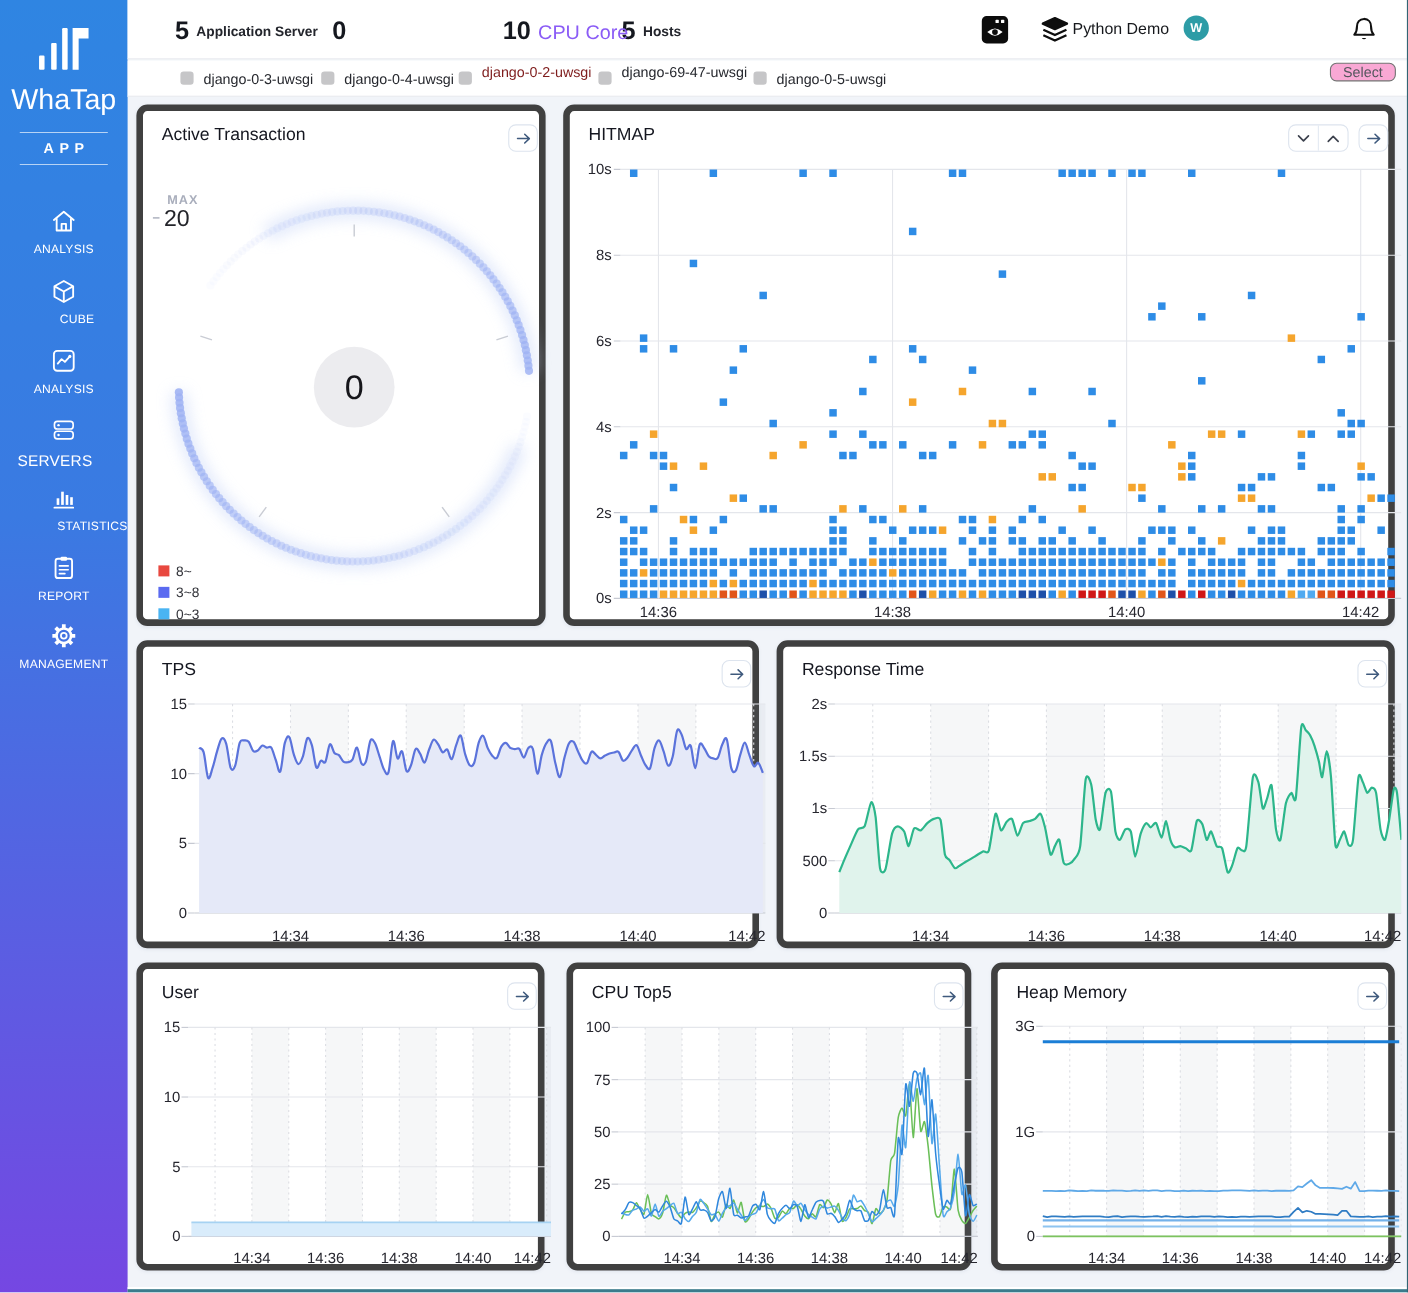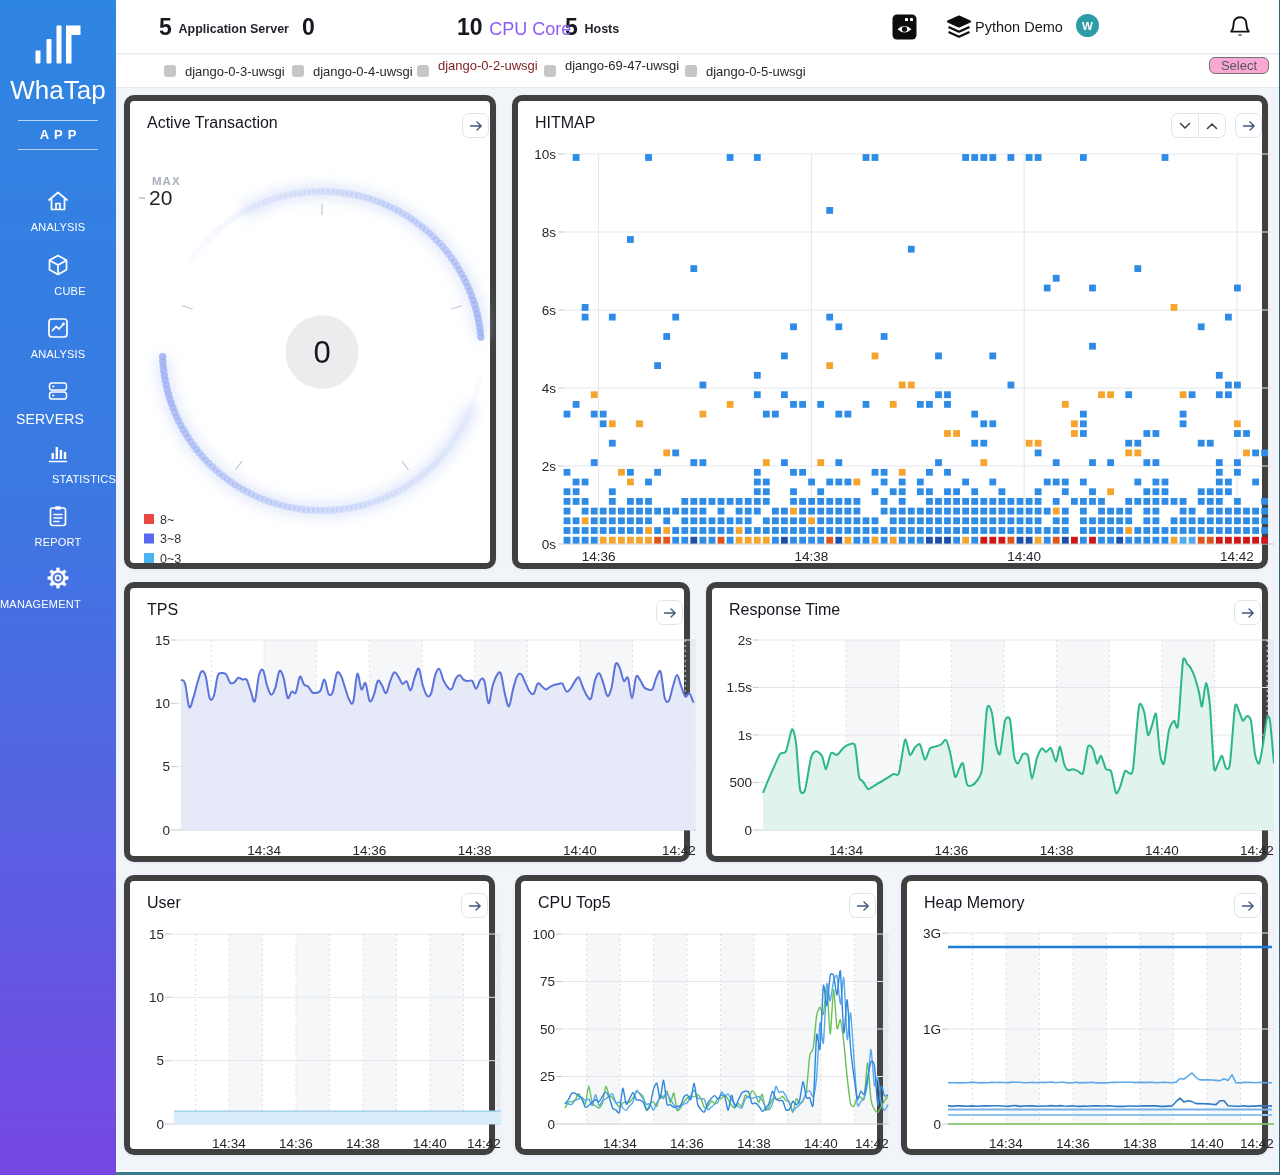--- a/index.html
+++ b/index.html
@@ -65,21 +65,21 @@
       <line x1="19.4" y1="13.0" x2="23.4" y2="13.0" stroke="#fff" stroke-width="3.4"></line>
       <line x1="17.5" y1="17.5" x2="20.4" y2="20.4" stroke="#fff" stroke-width="3.4"></line>
       <line x1="13.0" y1="19.4" x2="13.0" y2="23.4" stroke="#fff" stroke-width="3.4"></line>
       <line x1="8.5" y1="17.5" x2="5.6" y2="20.4" stroke="#fff" stroke-width="3.4"></line>
       <line x1="6.6" y1="13.0" x2="2.6" y2="13.0" stroke="#fff" stroke-width="3.4"></line>
       <line x1="8.5" y1="8.5" x2="5.6" y2="5.6" stroke="#fff" stroke-width="3.4"></line>
       <line x1="13.0" y1="6.6" x2="13.0" y2="2.6" stroke="#fff" stroke-width="3.4"></line>
       <line x1="17.5" y1="8.5" x2="20.4" y2="5.6" stroke="#fff" stroke-width="3.4"></line>
       <circle cx="13" cy="13" r="2.6" fill="none" stroke="#fff" stroke-width="1.6"></circle>
     </svg>
-    <div style="position:absolute;top:598px;left:0;width:116px;text-align:left;color:#fff;font-size:11px;font-weight:400;letter-spacing:0.2px">MANAGEMENT</div>
+    <div style="position:absolute;top:598px;left:0;width:116px;text-align:center;color:#fff;font-size:11px;font-weight:400;letter-spacing:0.2px">MANAGEMENT</div>
   </div>
 <div class="header">
     <div style="position:absolute;left:43px;top:0;height:54px;display:flex;align-items:center">
       <span style="font-size:23px;font-weight:600;color:#15181f">5</span>
     </div>
     <div style="position:absolute;left:186px;top:0;height:54px;display:flex;align-items:center">
       <span style="font-size:23px;font-weight:600;color:#15181f">0</span>
     </div>
     <div style="position:absolute;left:341px;top:0;height:54px;display:flex;align-items:center">
       <span style="font-size:23px;font-weight:600;color:#15181f">10</span>

